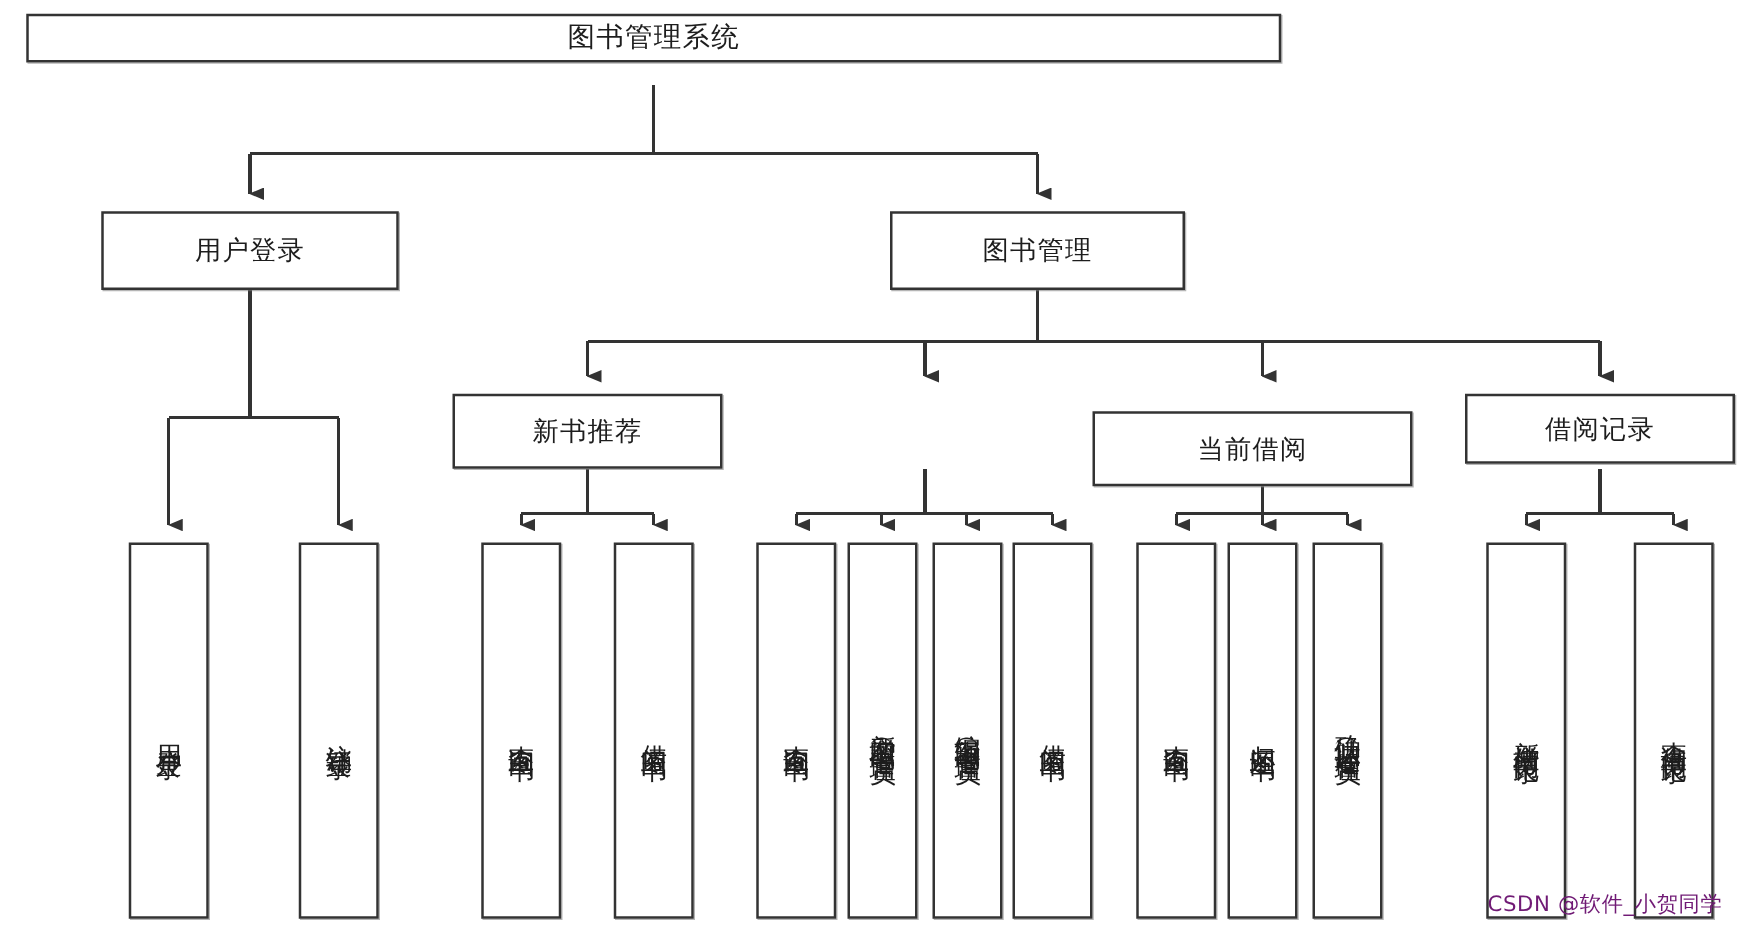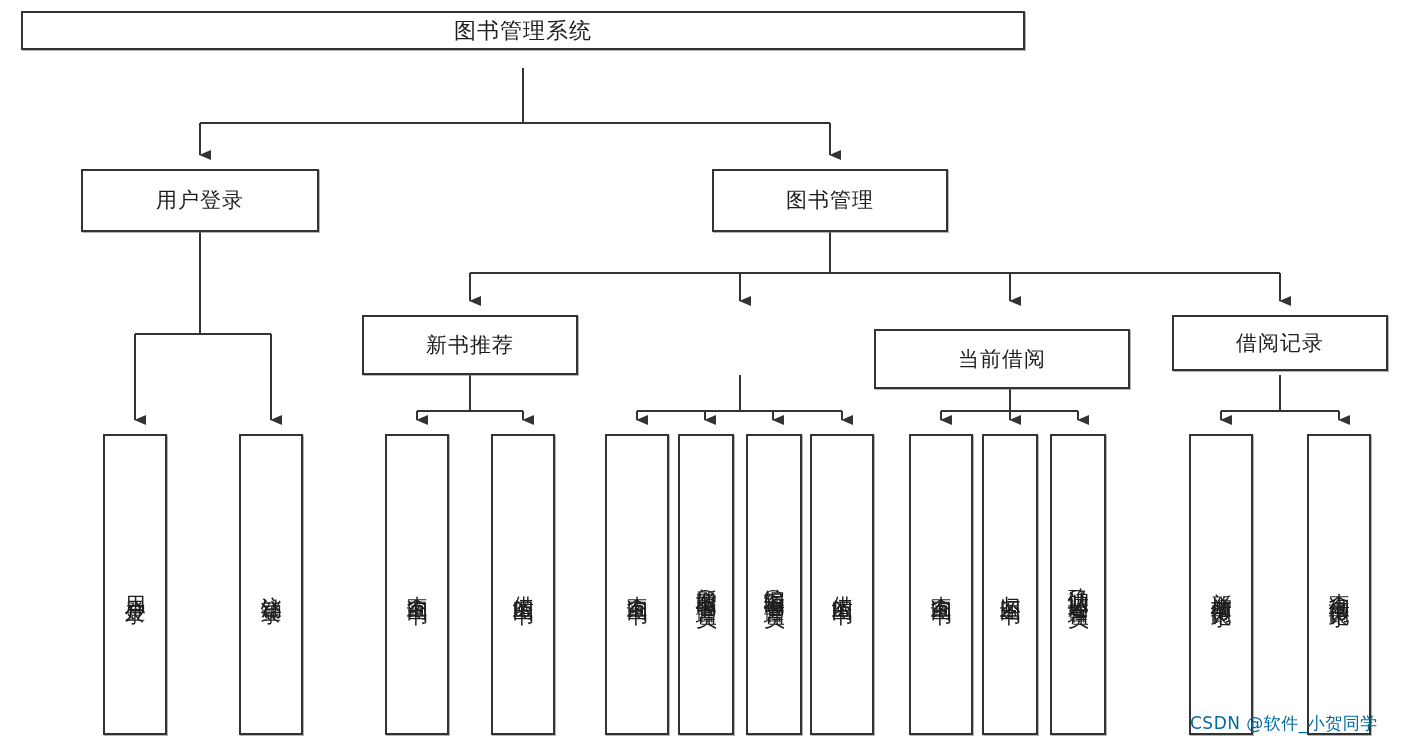--- a/index.html
+++ b/index.html
@@ -48,21 +48,21 @@
     line-height:1.25;
     white-space:nowrap;
     max-height:280px;
   }
   .node.root .lbl{font-size:22px;}
   .watermark{
     position:absolute;
     left:1190px;
     top:712px;
     font-size:17px;
-    color:#0369a1;
+    color:#701a75;
     letter-spacing:.5px;
     white-space:nowrap;
     z-index:5;
     font-family:"DejaVu Sans","Liberation Sans",sans-serif;
   }
 </style>
 </head>
 <body>
 
 <div id="canvas">

